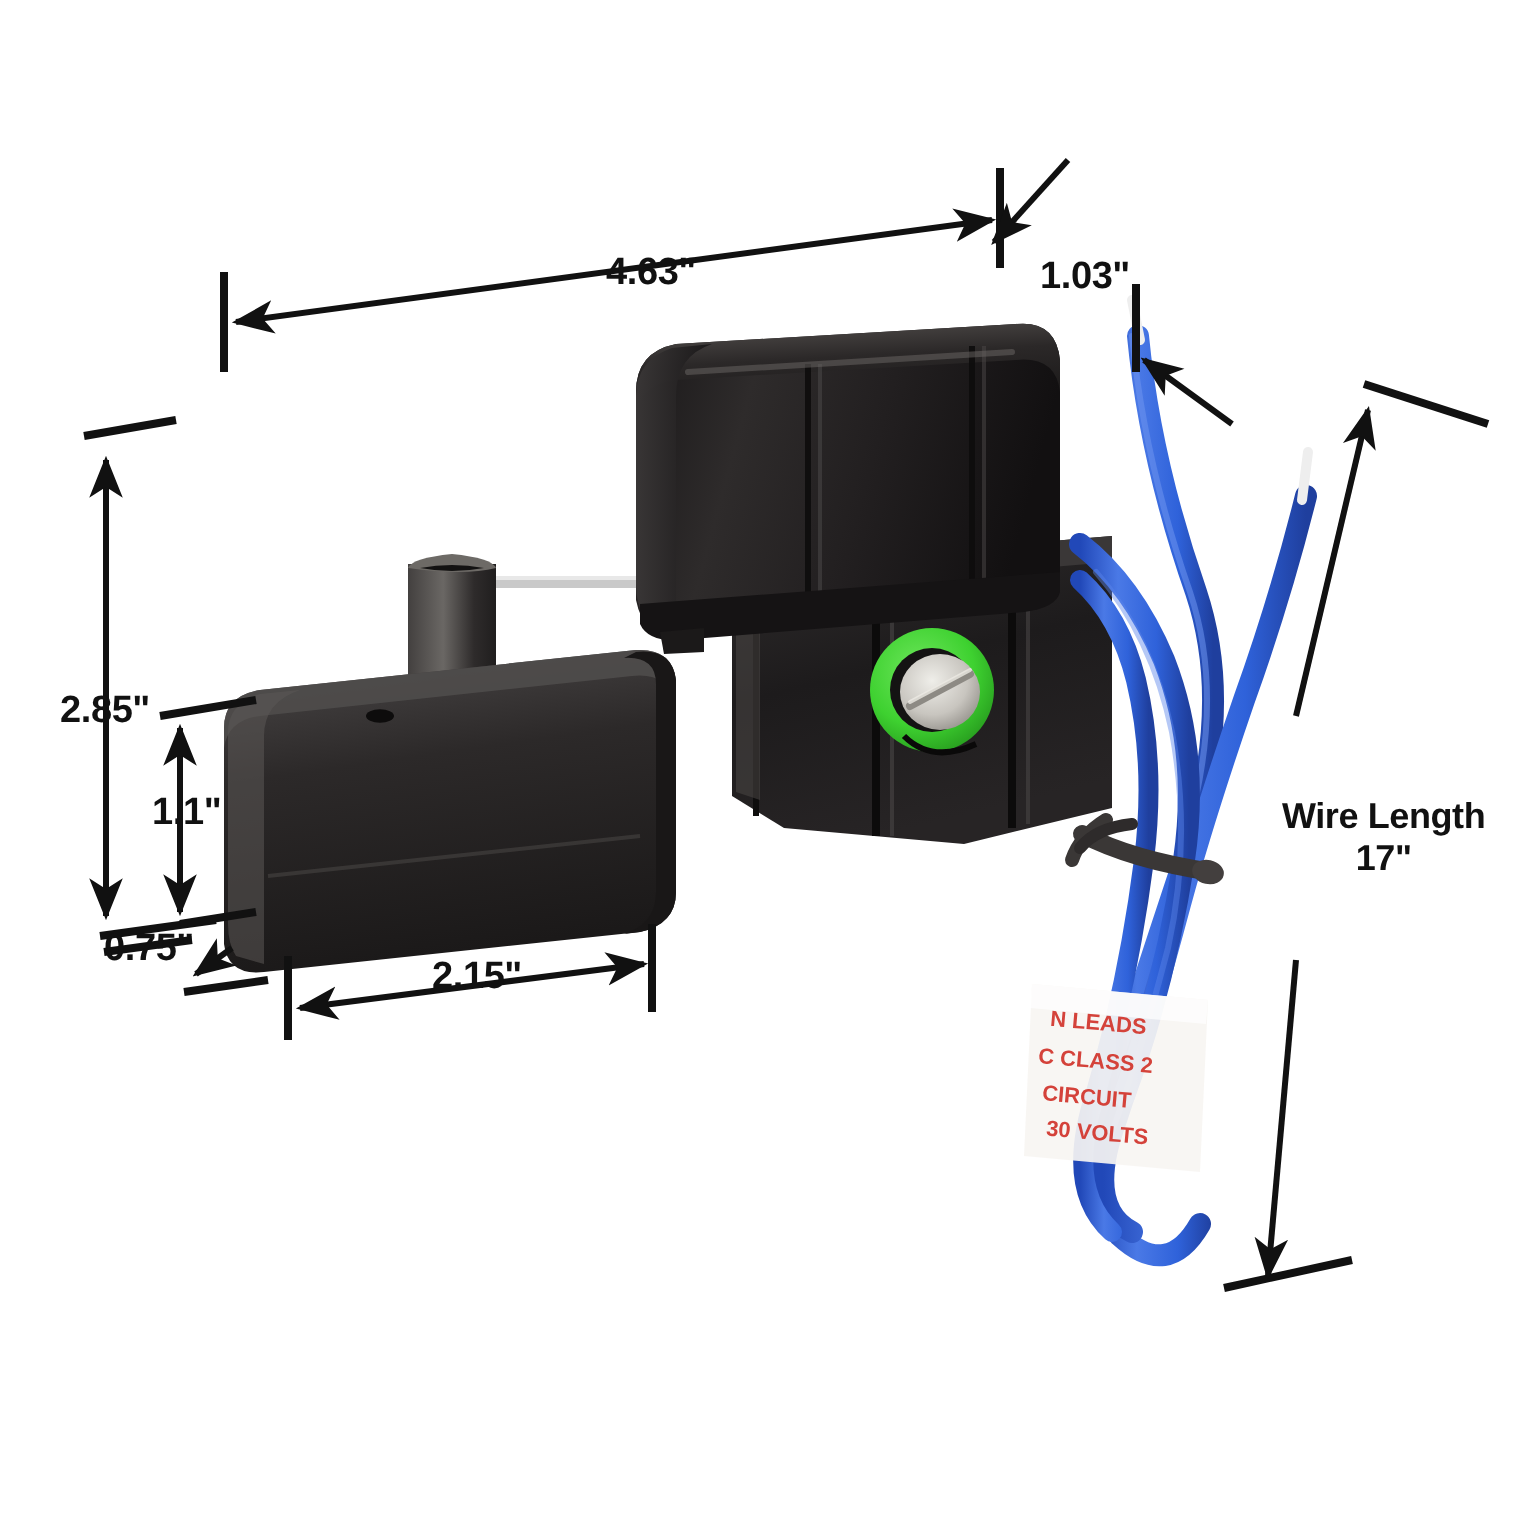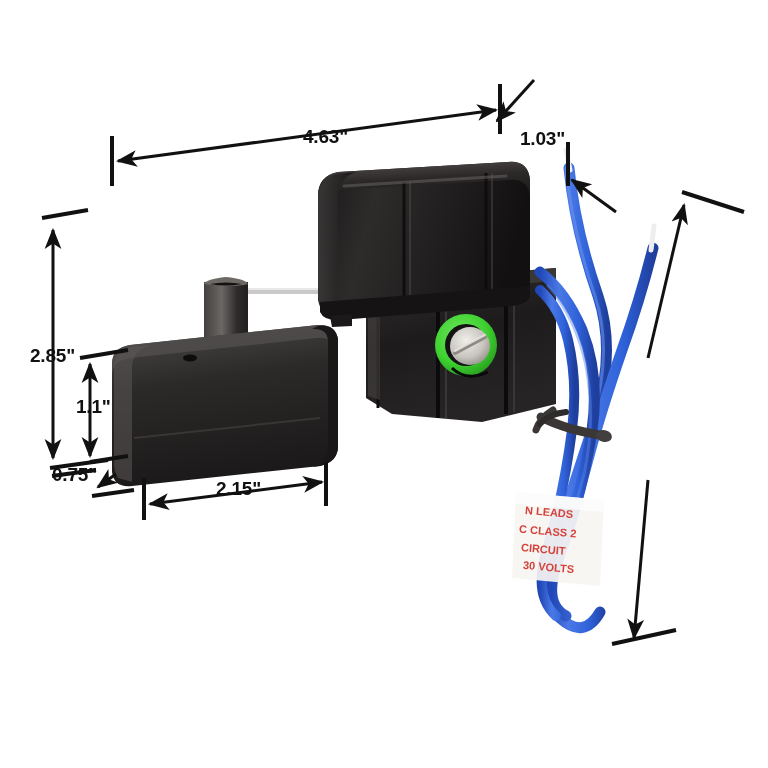--- a/index.html
+++ b/index.html
@@ -208,20 +208,24 @@
 <div class="lbl dimlbl" style="left:520px;top:128px;">1.03"</div>
 
 <div class="lbl dimlbl" style="left:30px;top:345px;">2.85"</div>
 
 <div class="lbl dimlbl" style="left:76px;top:396px;">1.1"</div>
 
 <div class="lbl dimlbl" style="left:52px;top:464px;">0.75"</div>
 
 <div class="lbl dimlbl" style="left:216px;top:478px;">2.15"</div>
 
+<div class="lbl wirelbl" style="left:641px;top:398px;">
+  <div>Wire Length</div>
+  <div>17"</div>
+</div>
 
 <div class="taglbl" style="left:525px;top:506px;font-size:11px;
      transform:rotate(5deg);">N LEADS</div>
 <div class="taglbl" style="left:519px;top:525px;font-size:11px;
      transform:rotate(5deg);">C CLASS 2</div>
 <div class="taglbl" style="left:521px;top:543px;font-size:11px;
      transform:rotate(5deg);">CIRCUIT</div>
 <div class="taglbl" style="left:523px;top:561px;font-size:11px;
      transform:rotate(5deg);">30 VOLTS</div>
 

